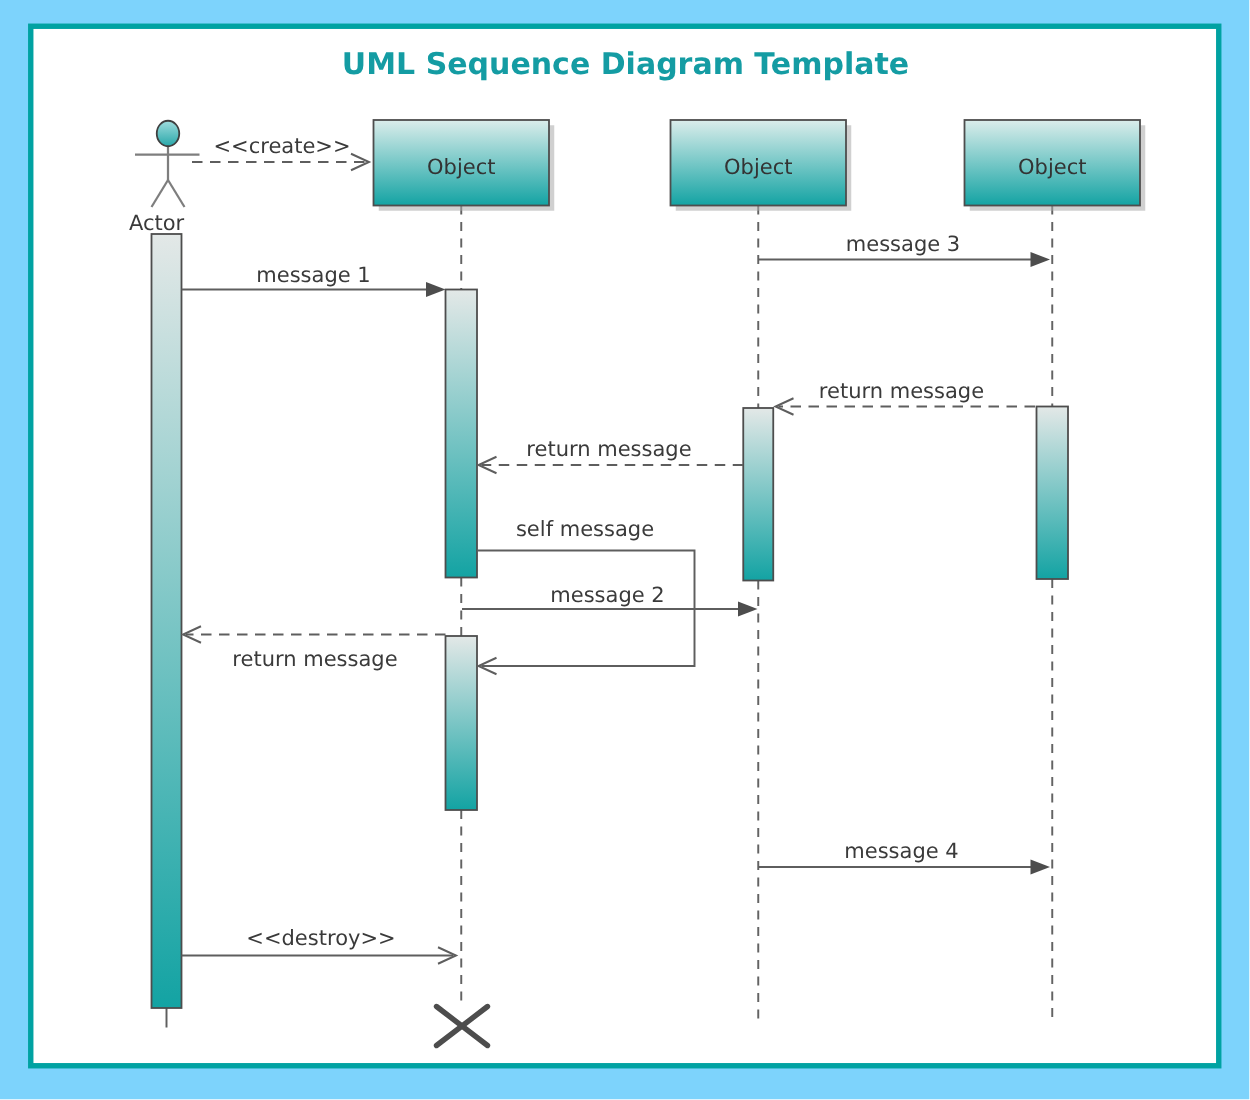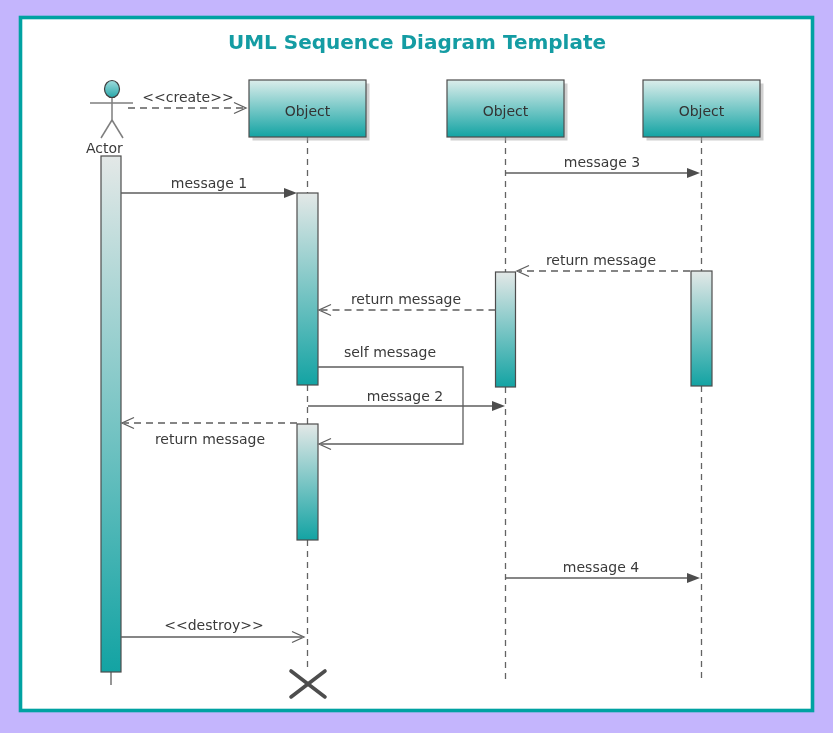--- a/index.html
+++ b/index.html
@@ -7,21 +7,21 @@
     padding: 0;
     background: #ffffff;
     width: 833px;
     height: 733px;
     font-family: "DejaVu Sans", sans-serif;
   }
   .stage {
     position: relative;
     width: 833px;
     height: 733px;
-    background: #c4b5fd;
+    background: #7dd3fc;
     overflow: hidden;
   }
   svg { display: block; }
   .title {
     font-family: "DejaVu Sans", sans-serif;
     font-size: 20px;
     font-weight: bold;
     fill: #149CA3;
   }
   .lbl {

